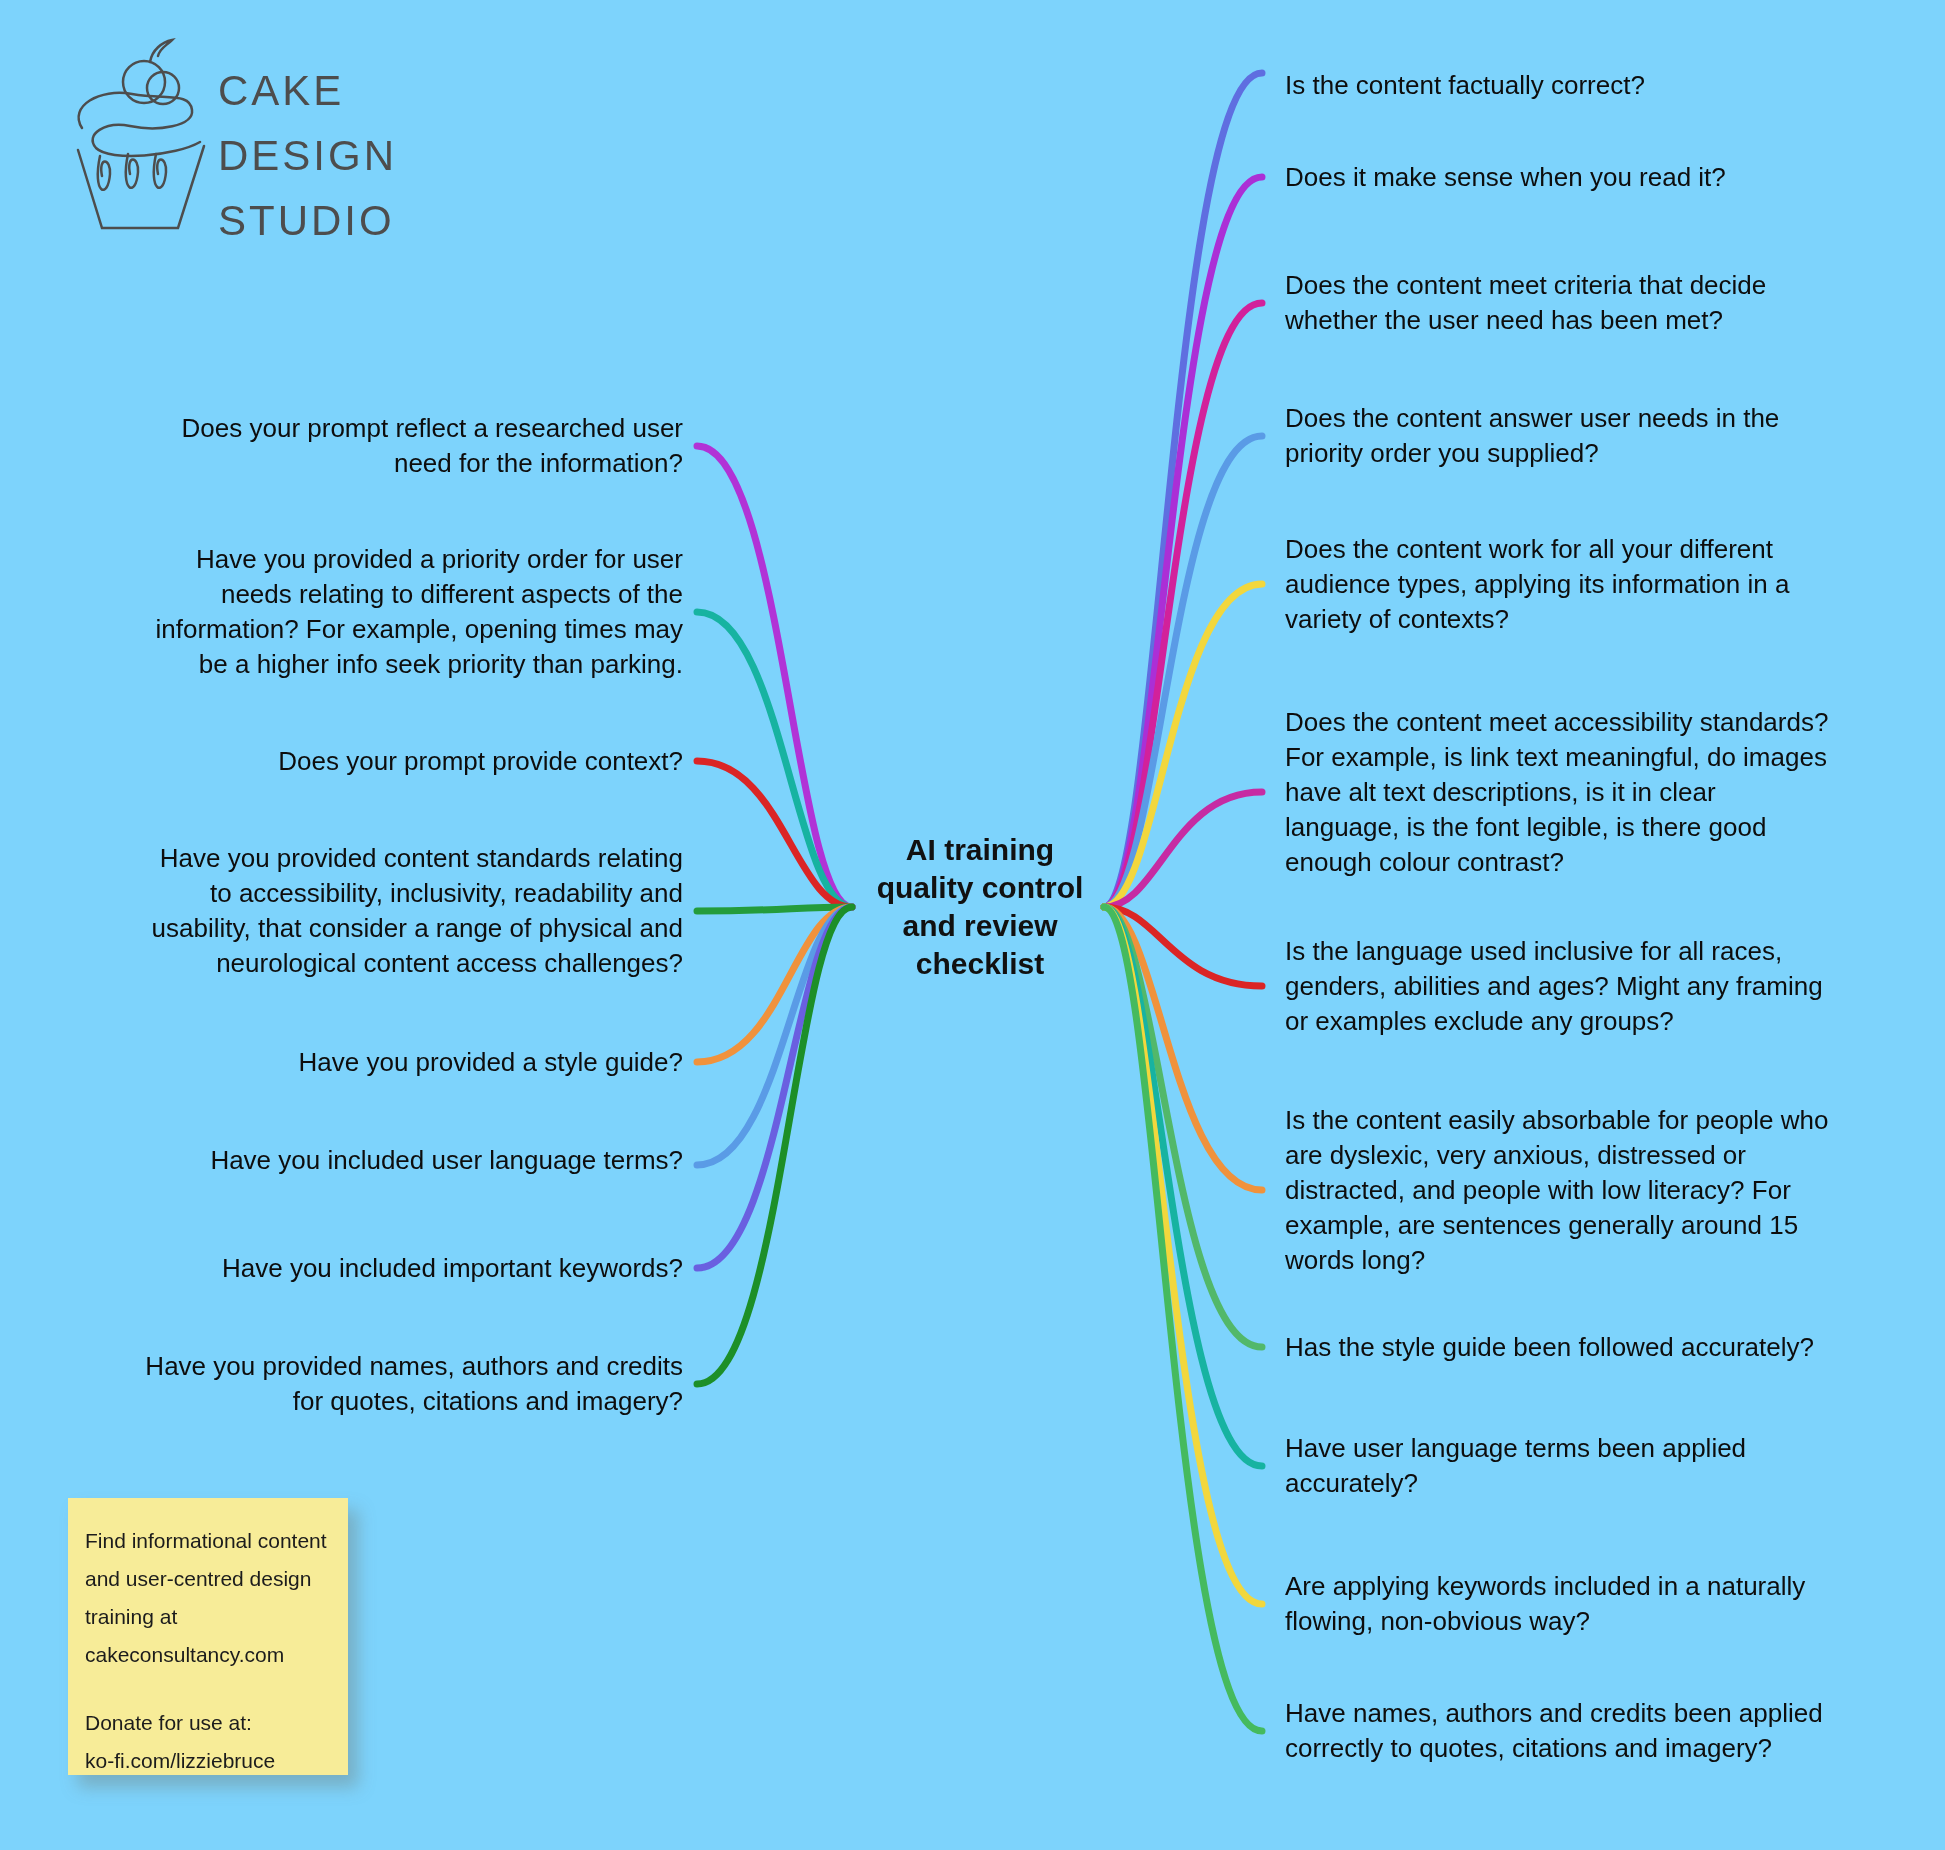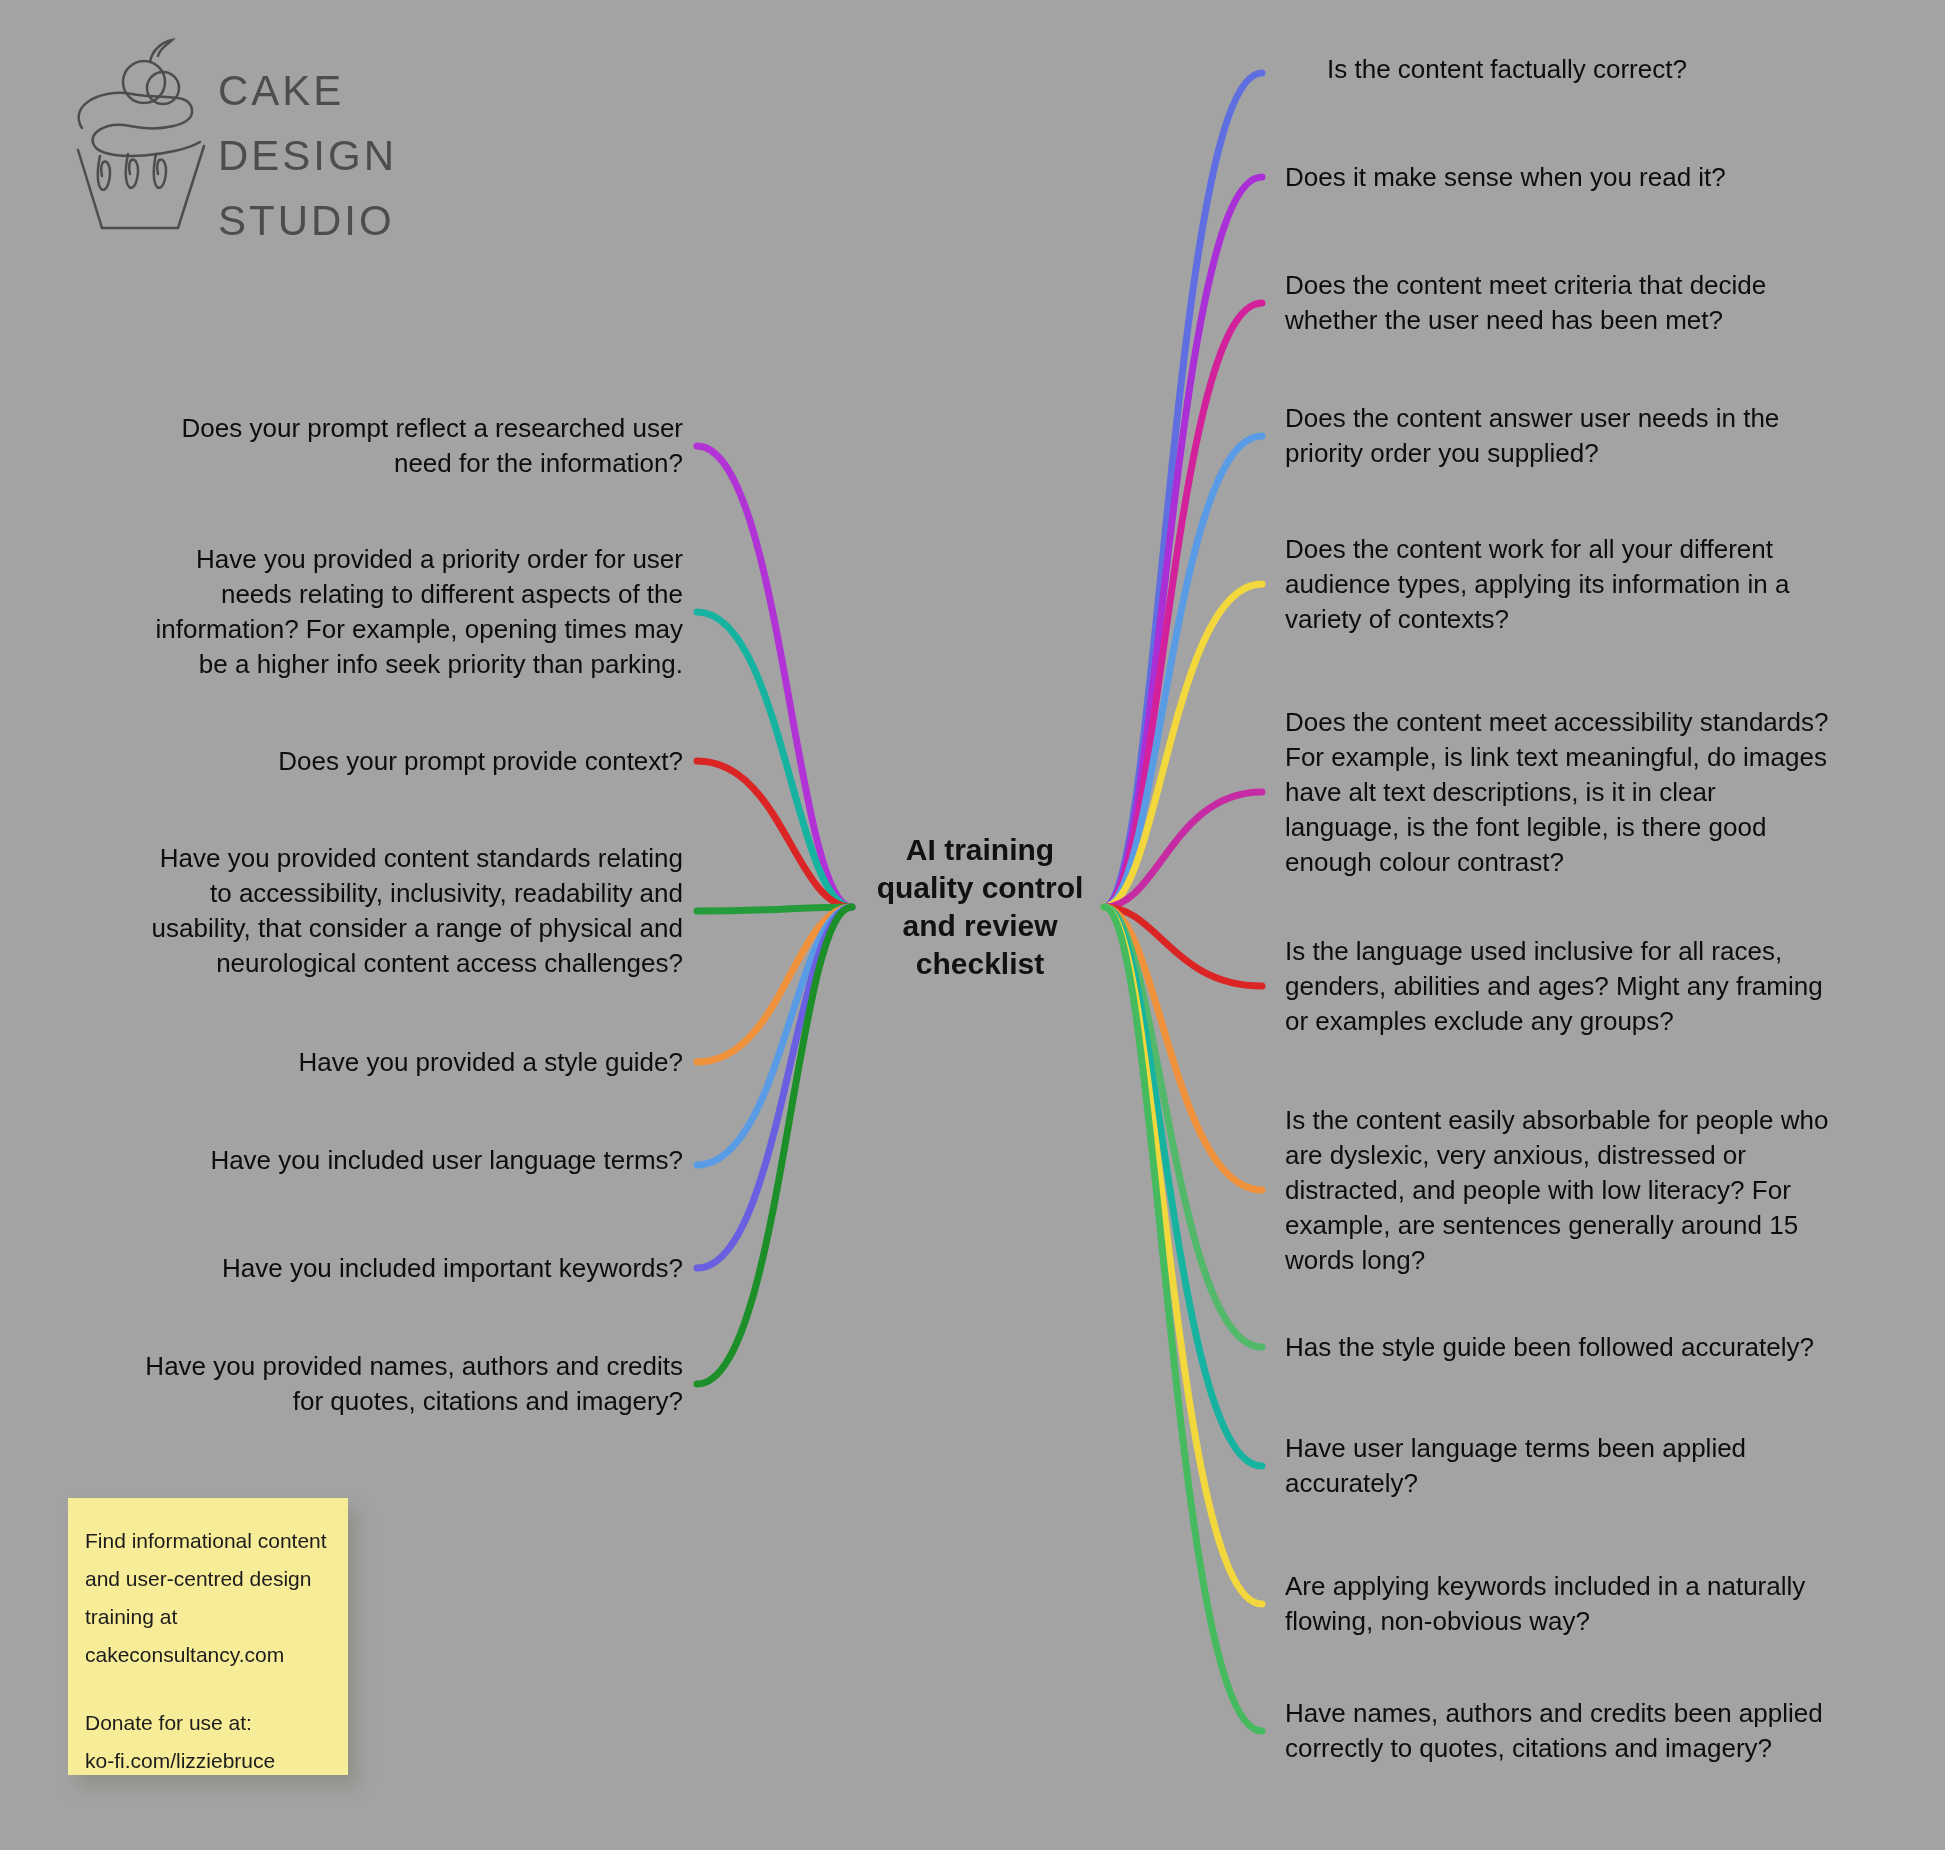--- a/index.html
+++ b/index.html
@@ -1,17 +1,17 @@
 <!DOCTYPE html>
 <html><head>
 <meta charset="utf-8">
 <style>
   html,body{margin:0;padding:0;background:#fff;}
   #canvas{
-    position:relative;width:1945px;height:1850px;background:#a3a3a3;overflow:hidden;
+    position:relative;width:1945px;height:1850px;background:#7dd3fc;overflow:hidden;
     font-family:"Liberation Sans",sans-serif;
   }
   #curve-layer{position:absolute;left:0;top:0;width:1945px;height:1850px;}
   .label{
     position:absolute;font-size:26px;line-height:35px;color:#0d0d0d;white-space:pre;
   }
   .label.left{right:1262px;text-align:right;}
   .label.right{left:1285px;text-align:left;}
   #center-title{
     position:absolute;left:850px;top:831px;width:260px;text-align:center;
@@ -96,21 +96,21 @@
       <div class="label left" style="top: 743.5px;">Does your prompt provide context?</div>
       <div class="label left" style="top: 841px;">Have you provided content standards relating
 to accessibility, inclusivity, readability and
 usability, that consider a range of physical and
 neurological content access challenges?</div>
       <div class="label left" style="top: 1044.5px; margin-left: 32px;">Have you provided a style guide?</div>
       <div class="label left" style="top: 1143px; margin-left: 43px;">Have you included user language terms?</div>
       <div class="label left" style="top: 1250.5px;">Have you included important keywords?</div>
       <div class="label left" style="top: 1349px;">Have you provided names, authors and credits
 for quotes, citations and imagery?</div>
-      <div class="label right" style="top: 52px; margin-left: 42px;">Is the content factually correct?</div>
+      <div class="label right" style="top: 68px;">Is the content factually correct?</div>
       <div class="label right" style="top: 159.5px;">Does it make sense when you read it?</div>
       <div class="label right" style="top: 268px;">Does the content meet criteria that decide
 whether the user need has been met?</div>
       <div class="label right" style="top: 401px;">Does the content answer user needs in the
 priority order you supplied?</div>
       <div class="label right" style="top: 531.5px;">Does the content work for all your different
 audience types, applying its information in a
 variety of contexts?</div>
       <div class="label right" style="top: 704.5px;">Does the content meet accessibility standards?
 For example, is link text meaningful, do images

